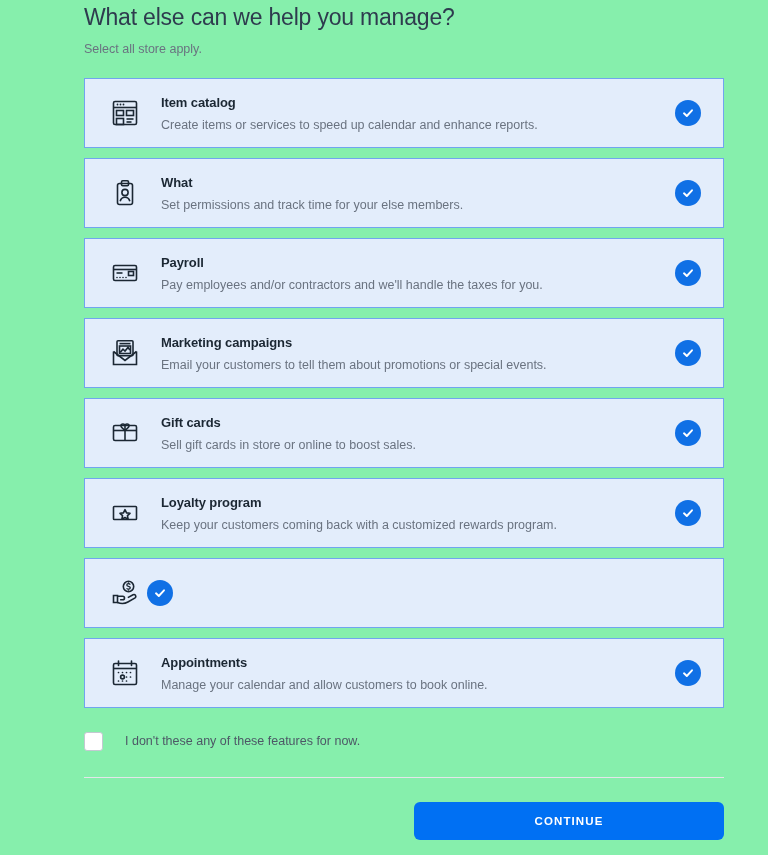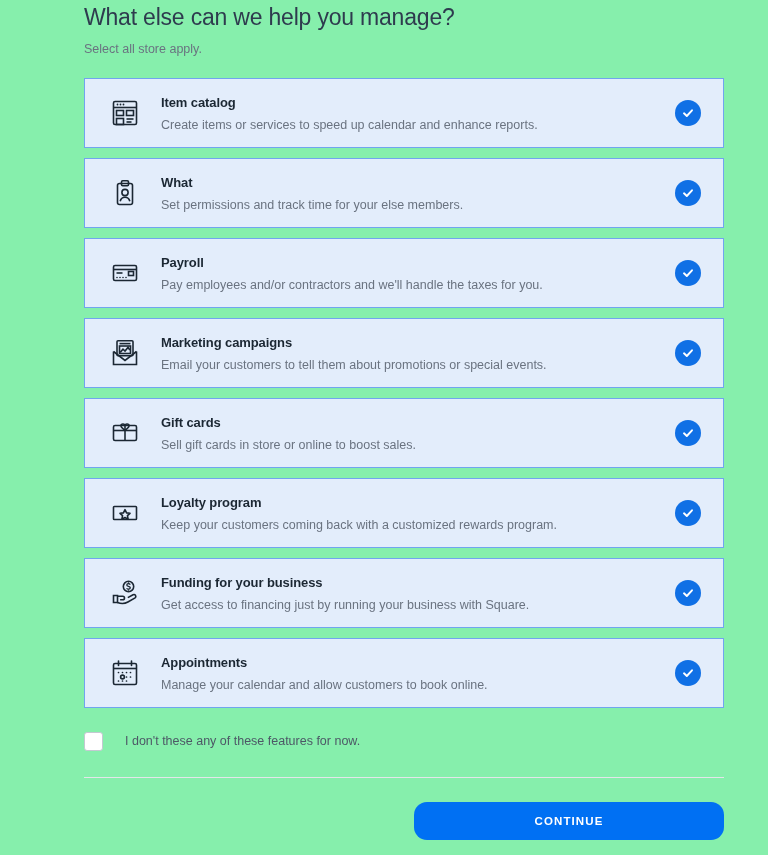--- a/index.html
+++ b/index.html
@@ -143,21 +143,21 @@
   .footer {
     padding: 24px 44px 0 84px;
     display: flex;
     justify-content: flex-end;
   }
   .continue-button {
     width: 310px;
     height: 38px;
     background: #0070f3;
     border: none;
-    border-radius: 13px;
+    border-radius: 6px;
     color: #ffffff;
     font-family: "Liberation Sans", sans-serif;
     font-size: 11.5px;
     font-weight: 700;
     letter-spacing: 1.1px;
     cursor: pointer;
     display: flex;
     align-items: center;
     justify-content: center;
   }
@@ -310,24 +310,20 @@
         <svg width="30" height="30" viewBox="0 0 30 30" fill="none" stroke="#1b2733" stroke-width="1.6">
           <circle cx="18.5" cy="8.5" r="5.2"></circle>
           <path d="M20.3 6.6c-0.4-0.6-1.1-0.9-1.8-0.9-1 0-1.7 0.5-1.7 1.3 0 1.8 3.5 0.9 3.5 2.8 0 0.85-0.8 1.4-1.8 1.4-0.8 0-1.5-0.35-1.9-0.95" stroke-width="1.3"></path>
           <line x1="18.5" y1="4.3" x2="18.5" y2="5.6" stroke-width="1.2"></line>
           <line x1="18.5" y1="11.4" x2="18.5" y2="12.7" stroke-width="1.2"></line>
           <path d="M3.5 17.5 L7.5 17.5 L7.5 24.5 L3.5 24.5 Z"></path>
           <path d="M7.5 18.2 h5.2 a1.8 1.8 0 0 1 0 3.6 h-2.6"></path>
           <path d="M7.5 24.4 c3.5 1.5 7.2 1.4 10.4 -0.4 l7.2 -4.1 a1.9 1.9 0 0 0 -2 -3.2 l-5.3 2.9"></path>
         </svg>
       </span>
-      <div class="option-text">
-        <div class="option-name">Funding for your business</div>
-        <div class="option-desc">Get access to financing just by running your business with Square.</div>
-      </div>
       <span class="check-badge">
         <svg width="14" height="14" viewBox="0 0 14 14" fill="none" stroke="#ffffff" stroke-width="1.9" stroke-linecap="round" stroke-linejoin="round">
           <polyline points="3,7.3 5.8,10 11,4.3"></polyline>
         </svg>
       </span>
     </div>
 
     <div class="option-card">
       <span class="option-icon">
         <svg width="30" height="30" viewBox="0 0 30 30" fill="none" stroke="#1b2733" stroke-width="1.6">

